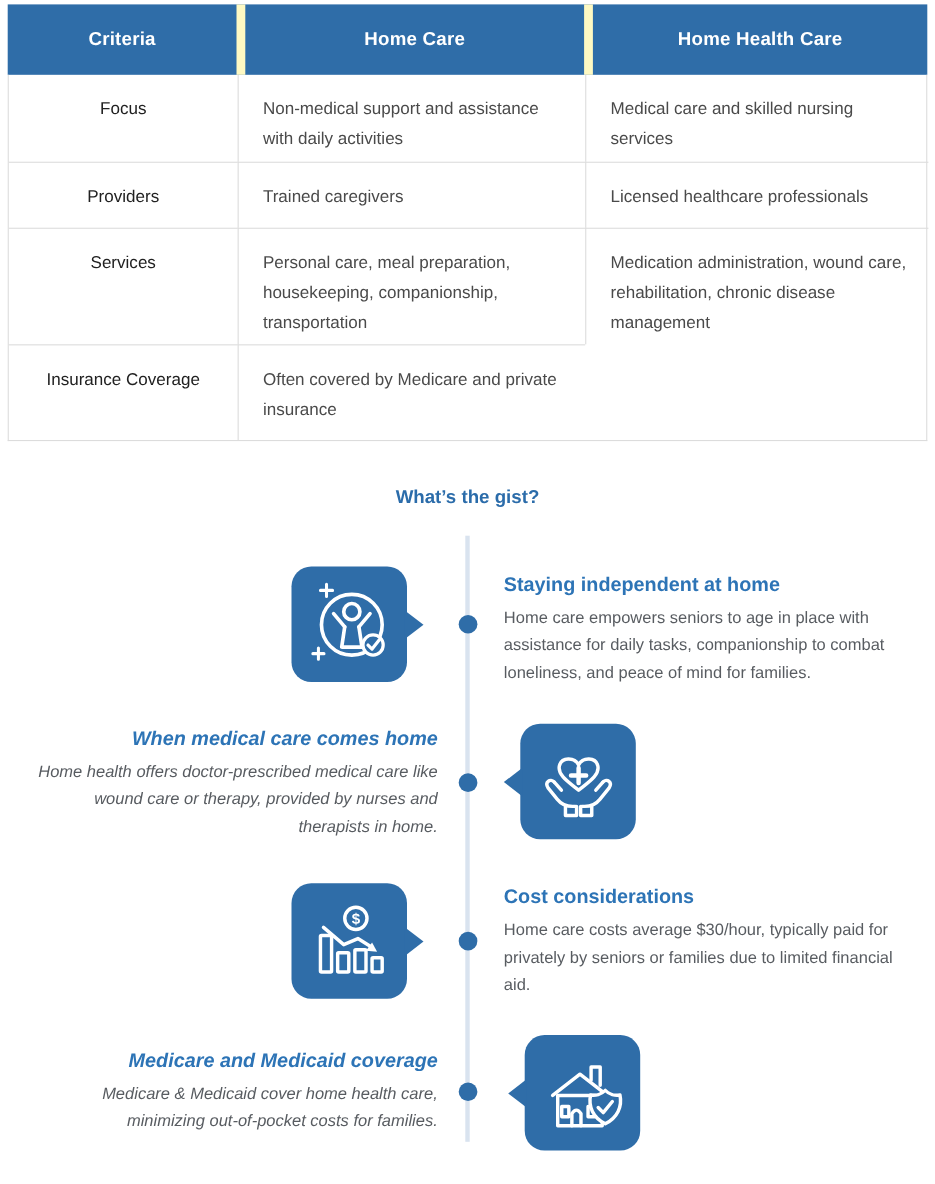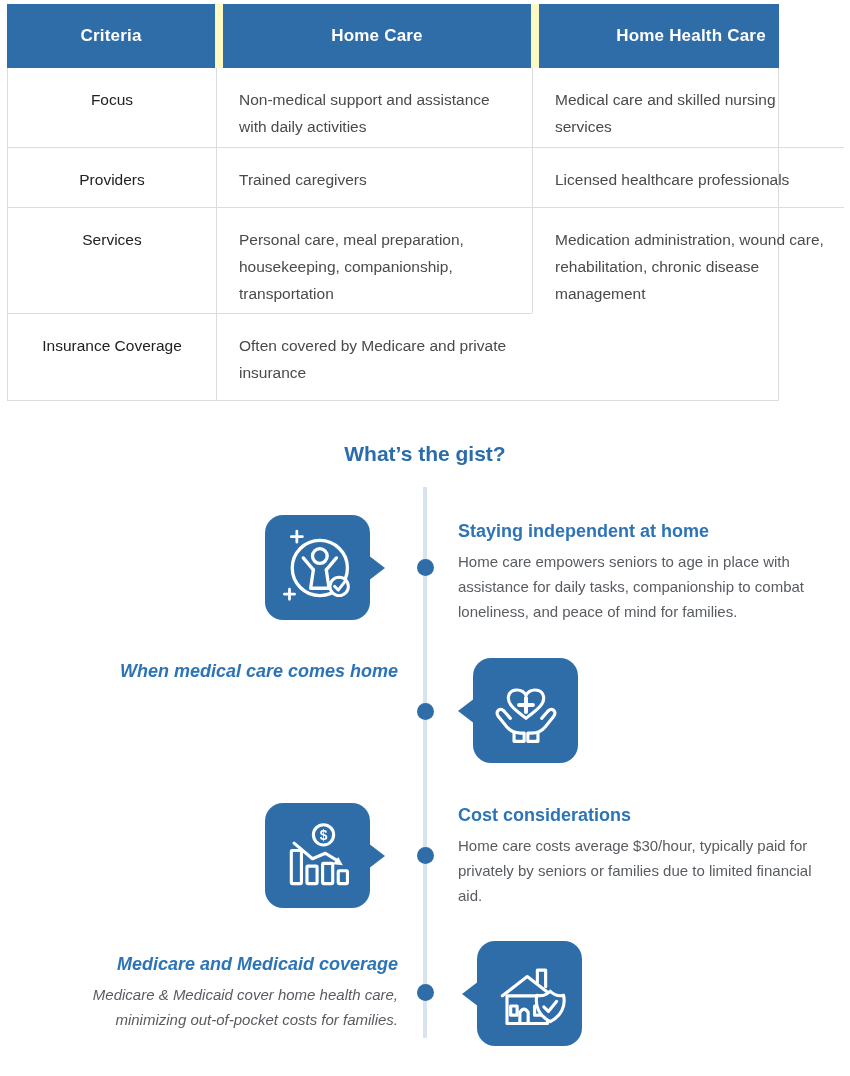--- a/index.html
+++ b/index.html
@@ -10,33 +10,33 @@
     --cell-gray:#4a4a4a;
     --line:#dcdcdc;
     --timeline:#d9e3ef;
   }
   *{margin:0;padding:0;box-sizing:border-box;}
   html,body{background:#fff;}
   body{font-family:"Liberation Sans", sans-serif;}
   .page{position:relative;width:850px;height:1076px;background:#fff;overflow:hidden;}
 
   
-  .cmp-table{position:absolute;left:7px;top:4px;width:772px;}
+  .cmp-table{position:absolute;left:7px;top:4px;width:836px;}
   .thead{display:grid;grid-template-columns:208px 316px 312px;height:64px;background:var(--accent);}
   .th{display:flex;align-items:center;justify-content:center;color:#fff;font-size:17px;font-weight:700;letter-spacing:.2px;}
   .th + .th{border-left:8px solid #fef9c3;}
   .tbody{display:grid;grid-template-columns:208px 316px 312px;grid-template-rows:79px 60px 106px 87px;border:1px solid var(--line);border-top:none;}
   .td{font-size:15.5px;line-height:27px;color:var(--cell-gray);padding:18px 16px 0 22px;overflow:hidden;}
   .td.crit{color:#212121;text-align:center;padding:18px 8px 0;}
   .td.bl{border-left:1px solid var(--line);}
   .td.bt{border-top:1px solid var(--line);}
 
   
   .gist-title{position:absolute;left:0;top:442px;width:850px;text-align:center;
-    font-size:21px;font-weight:700;color:var(--heading-blue);}
+    font-size:17px;font-weight:700;color:var(--heading-blue);}
   .timeline-line{position:absolute;left:423px;top:487px;width:4px;height:551px;background:var(--timeline);}
   .timeline-dot{position:absolute;left:417px;width:17px;height:17px;border-radius:50%;background:var(--accent);}
   .dot-1{top:559px;} .dot-2{top:703px;} .dot-3{top:847px;} .dot-4{top:984px;}
 
   .icon-bubble{position:absolute;width:105px;height:105px;border-radius:18px;background:var(--accent);
     display:flex;align-items:center;justify-content:center;}
   .icon-bubble.pt-right::after{content:"";position:absolute;right:-15px;top:50%;transform:translateY(-50%);
     border-top:13px solid transparent;border-bottom:13px solid transparent;border-left:17px solid var(--accent);}
   .icon-bubble.pt-left::before{content:"";position:absolute;left:-15px;top:50%;transform:translateY(-50%);
     border-top:13px solid transparent;border-bottom:13px solid transparent;border-right:17px solid var(--accent);}
@@ -105,20 +105,21 @@
       <path d="M68 70 L72 74 L79 65" stroke-width="3.2"></path>
     </svg>
   </div>
   <div class="gist-item-text t-right gt-1">
     <h3>Staying independent at home</h3>
     <p>Home care empowers seniors to age in place with assistance for daily tasks, companionship to combat loneliness, and peace of mind for families.</p>
   </div>
 
   <div class="gist-item-text t-left gt-2">
     <h3>When medical care comes home</h3>
+    <p>Home health offers doctor-prescribed medical care like wound care or therapy, provided by nurses and therapists in home.</p>
   </div>
   <div class="icon-bubble pt-left ib-2">
     <svg viewBox="0 0 100 100" fill="none" stroke="#fff" stroke-width="3.4" stroke-linecap="round" stroke-linejoin="round">
       <path d="M50 33 C46 25 33 25 31 34 C29 43 40 50 50 58 C60 50 71 43 69 34 C67 25 54 25 50 33 Z"></path>
       <path d="M50 36 V51 M42.5 43.5 H57.5" stroke-width="4.4"></path>
       <path d="M26 50 C22 46 16 50 20 56 L29 67 C33 72 38 74 44 74 L47 74"></path>
       <path d="M26 50 L33 58"></path>
       <path d="M37 74 V83 H48 V74"></path>
       <path d="M74 50 C78 46 84 50 80 56 L71 67 C67 72 62 74 56 74 L53 74"></path>
       <path d="M74 50 L67 58"></path>

